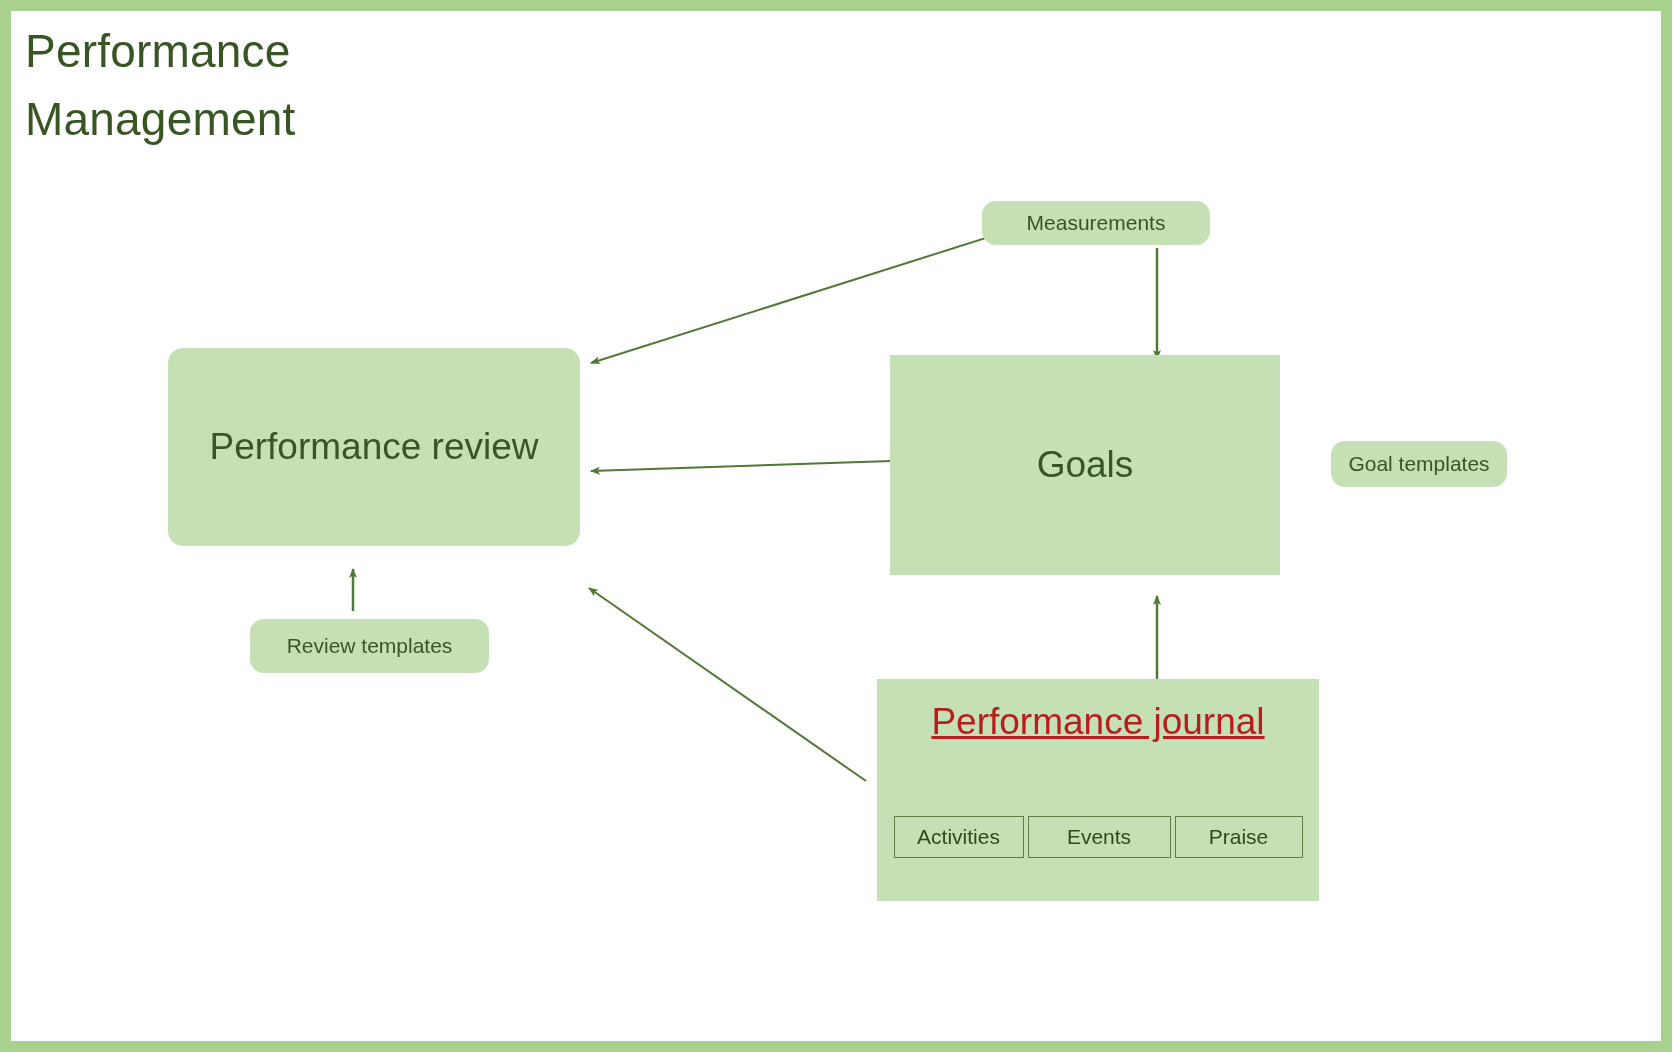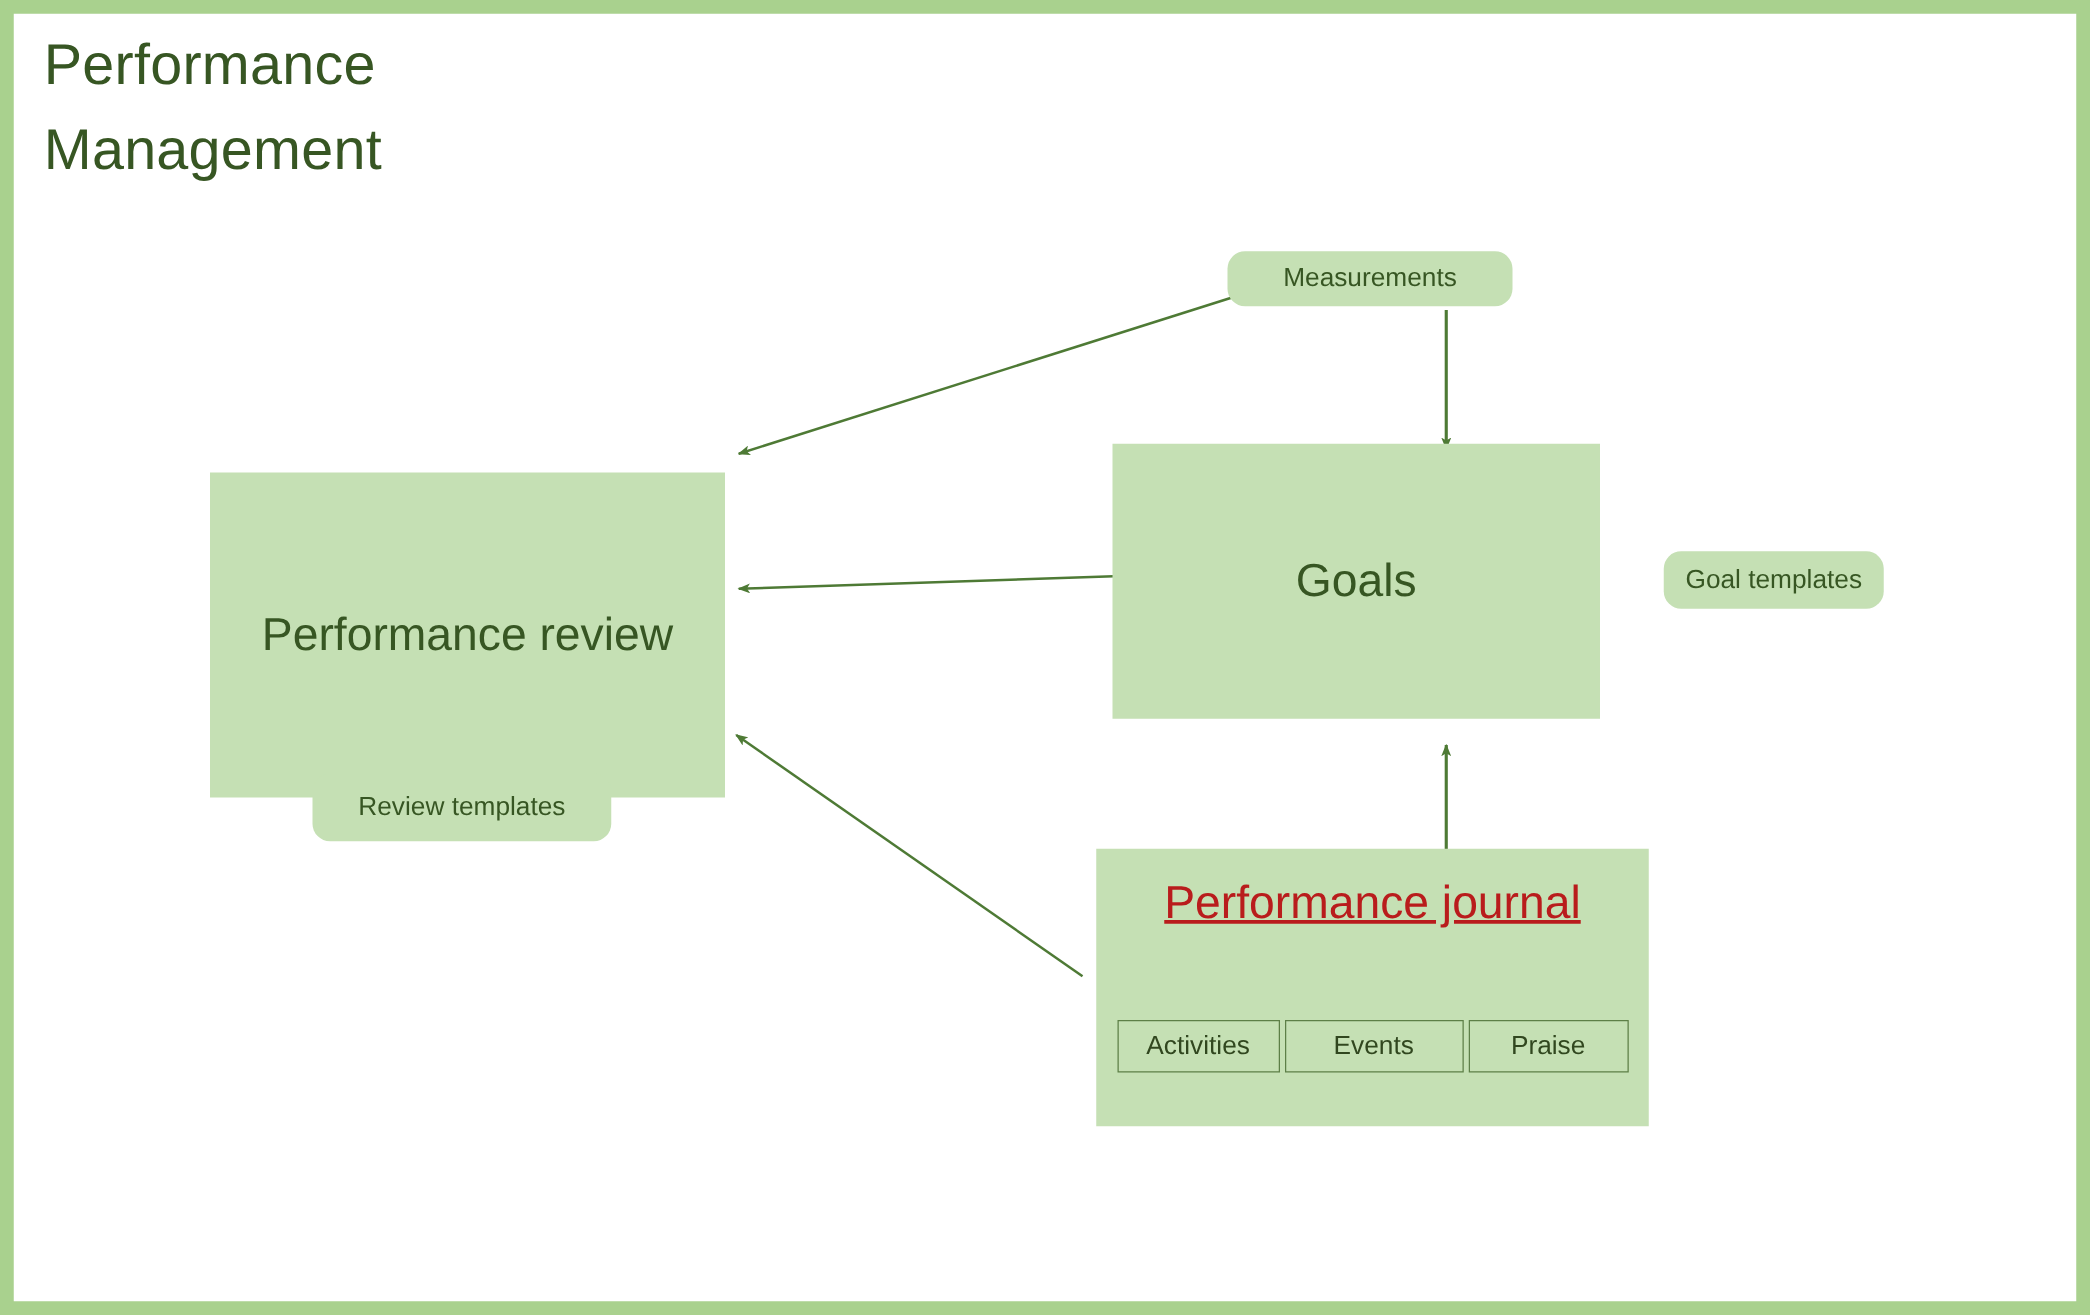--- a/index.html
+++ b/index.html
@@ -12,21 +12,21 @@
     width: 1672px;
     height: 1052px;
     background: #ffffff;
     box-sizing: border-box;
     border: 11px solid #a9d18e;
     overflow: hidden;
     font-family: "Liberation Sans", sans-serif;
   }
   #title {
     position: absolute;
-    left: 24px;
+    left: 14px;
     top: 6px;
     width: 500px;
     color: #375623;
     font-size: 46px;
     line-height: 1.48;
     font-weight: 400;
     letter-spacing: 0.2px;
     white-space: pre-line;
   }
   .node {
@@ -113,21 +113,21 @@
 
     <line x1="1398" y1="443" x2="1357" y2="443" stroke="#4e7a35" stroke-width="2.5" marker-end="url(#ah)"></line>
 
     <line x1="342" y1="600" x2="342" y2="558" stroke="#4e7a35" stroke-width="2.5" marker-end="url(#ah)"></line>
 
     <line x1="855" y1="770" x2="578" y2="577" stroke="#4e7a35" stroke-width="2" marker-end="url(#ah)"></line>
 
     <line x1="1146" y1="702" x2="1146" y2="585" stroke="#4e7a35" stroke-width="2.5" marker-end="url(#ah)"></line>
   </svg>
 
-  <div class="node node-lg" style="left:157px; top:367px; width:412px; height:260px;">
+  <div class="node node-lg" style="left:157px; top:337px; width:412px; height:198px;border-radius:15px;">
     <span>Performance review</span>
   </div>
 
   <div class="node node-lg" style="left:879px; top:344px; width:390px; height:220px;">
     <span>Goals</span>
   </div>
 
   <div class="node node-sm" style="left:971px; top:190px; width:228px; height:44px;">
     <span>Measurements</span>
   </div>

